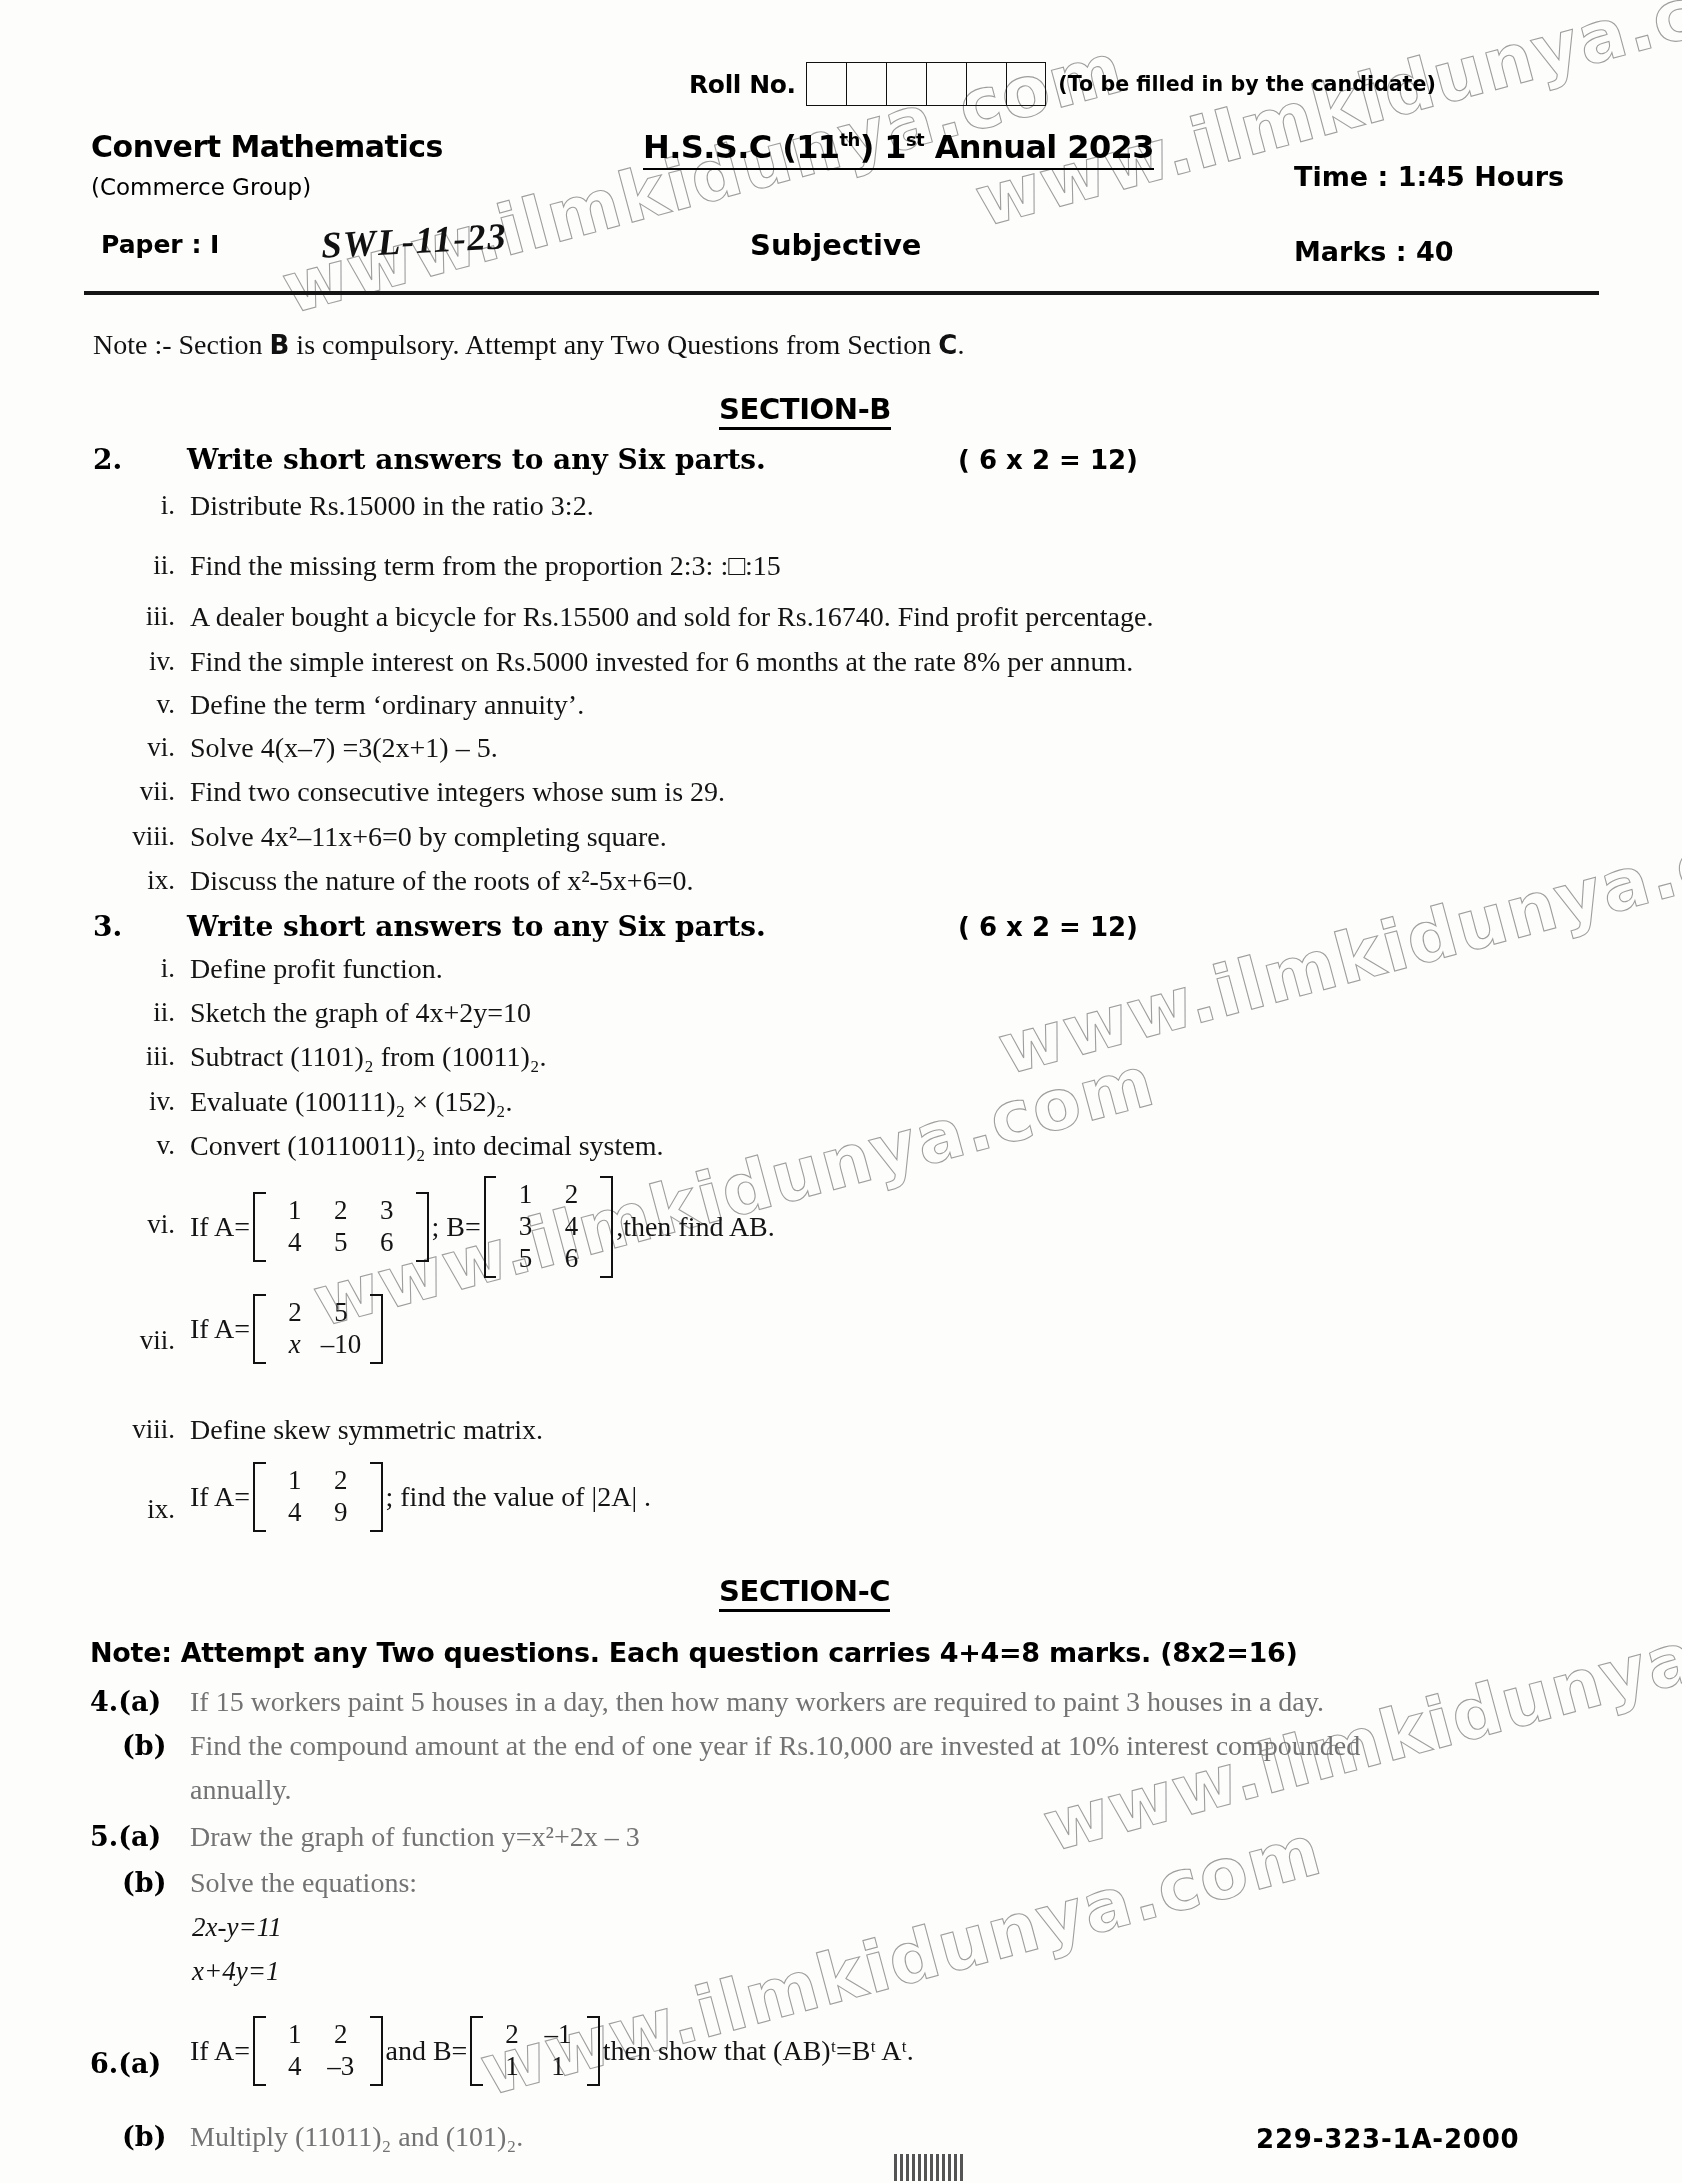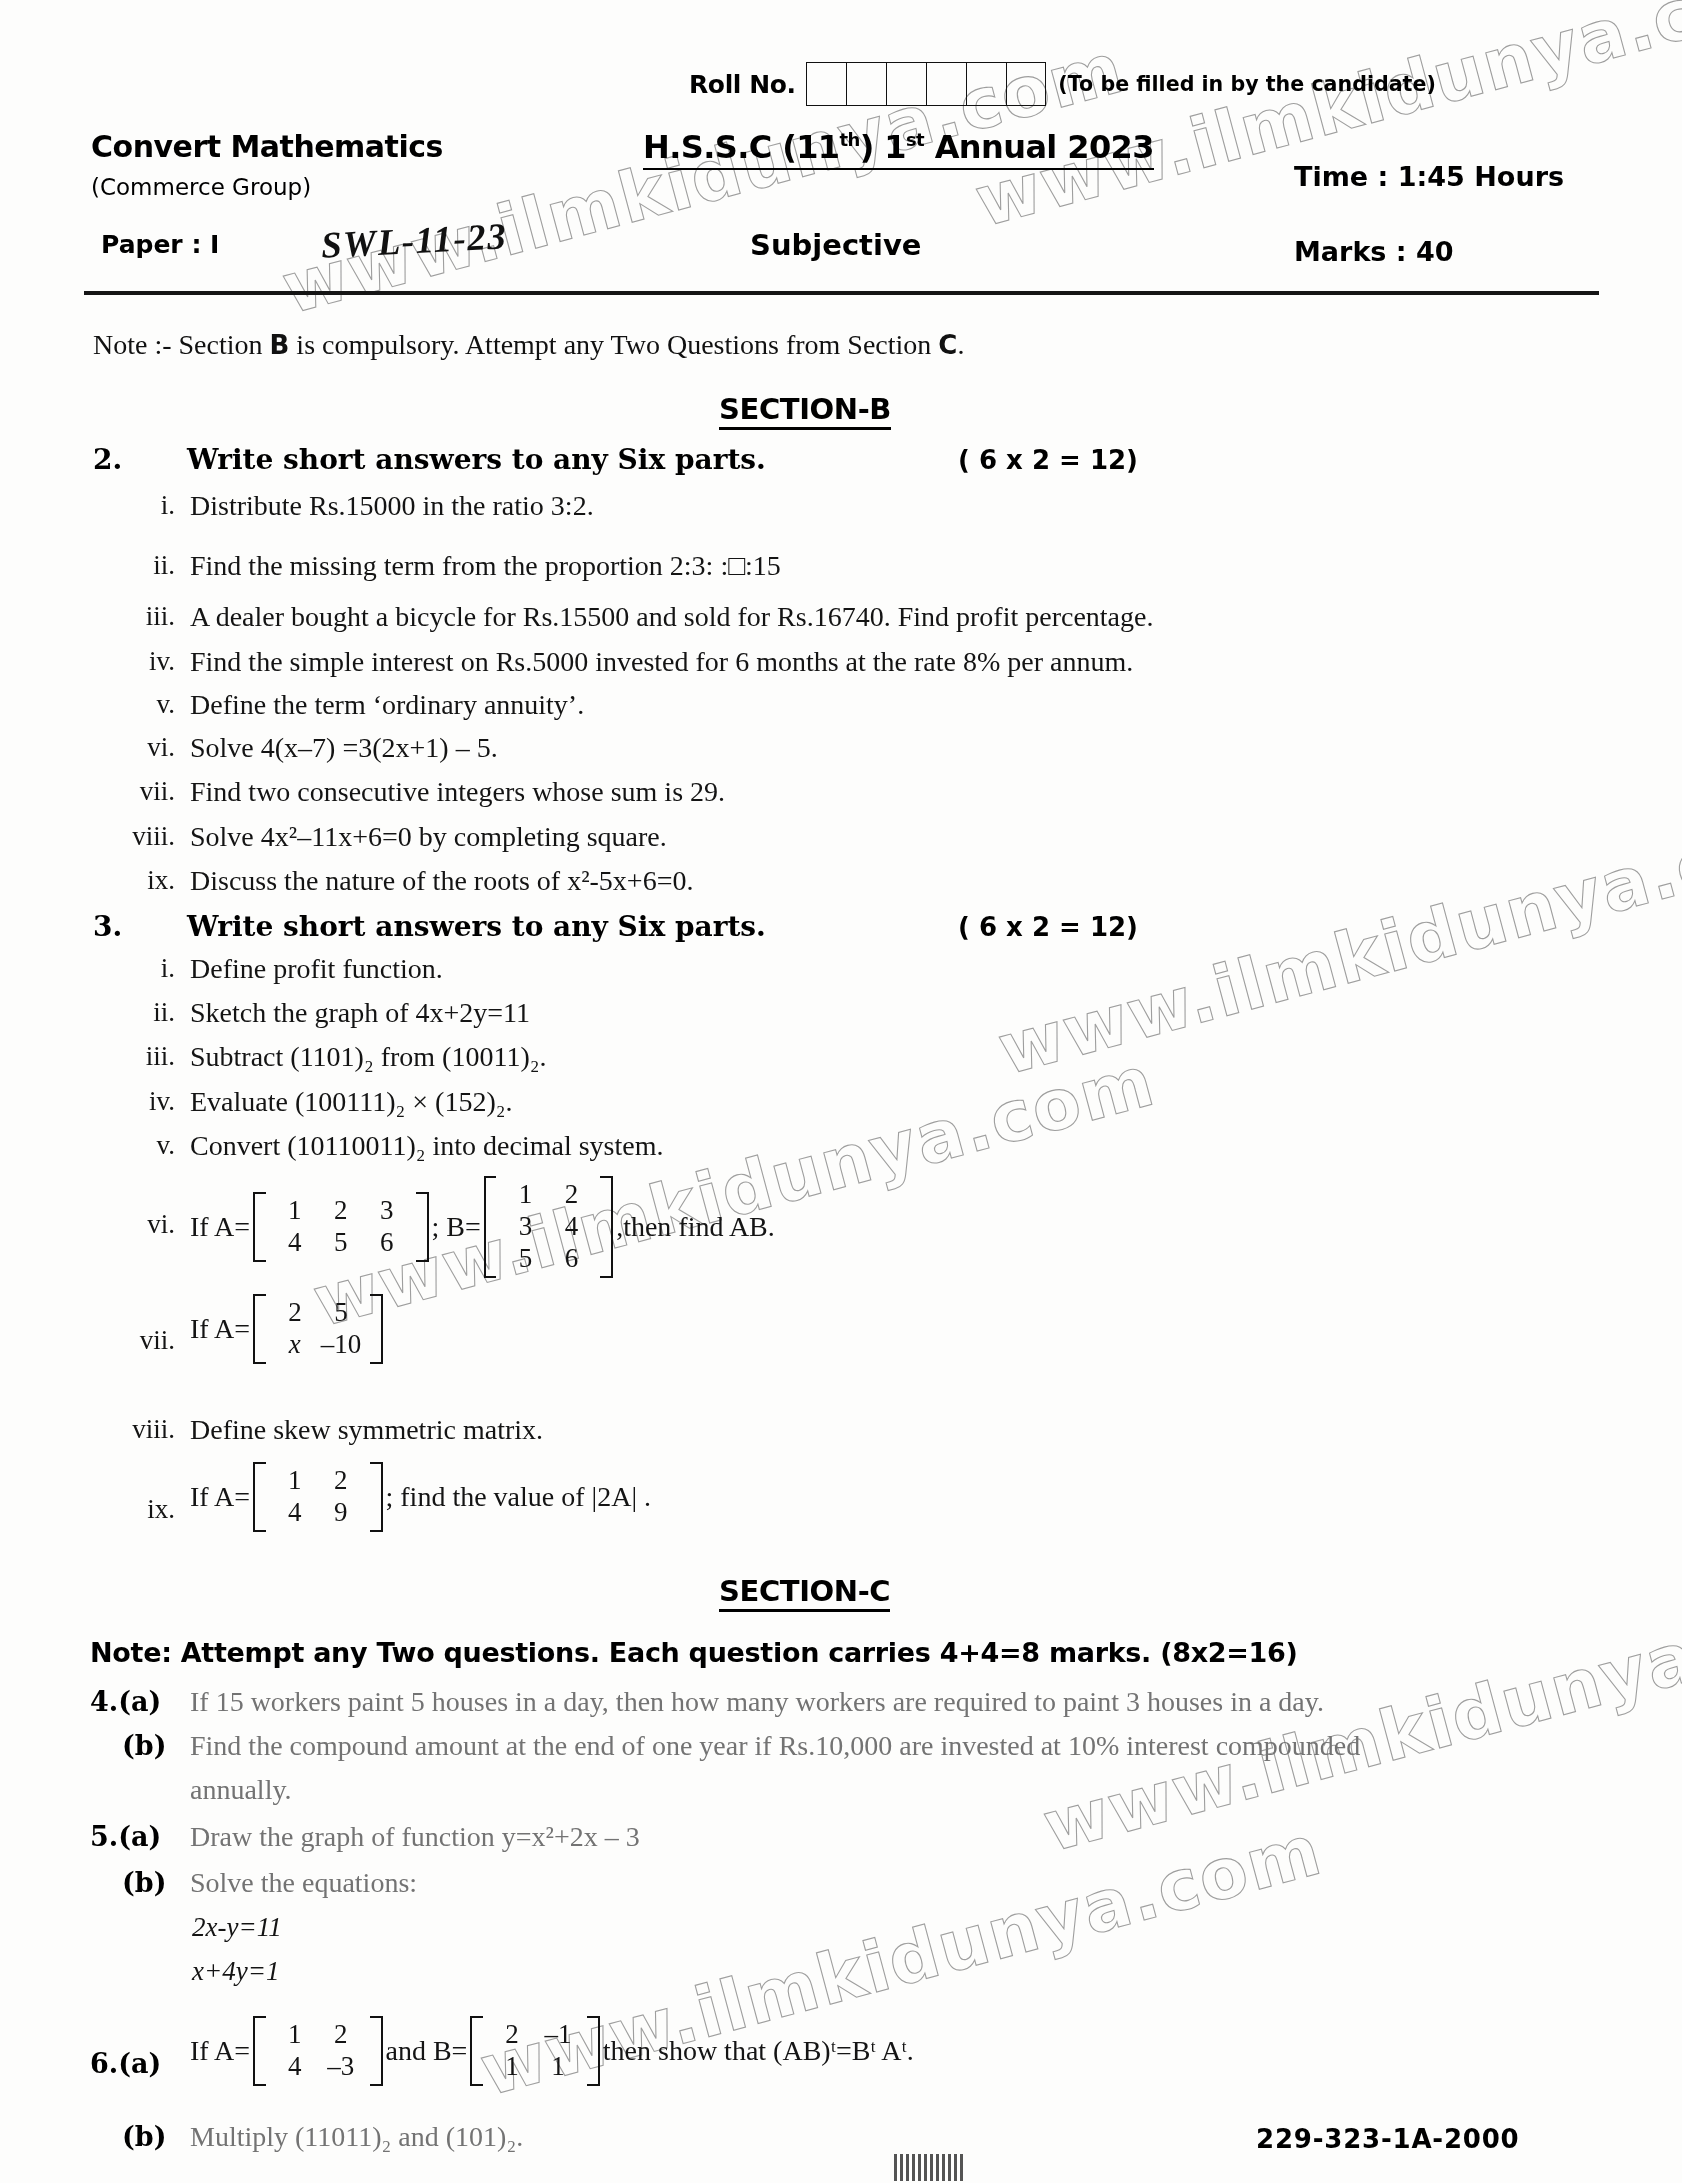--- a/index.html
+++ b/index.html
@@ -377,21 +377,21 @@
     <div class="item" style="left:190px; top:865px;">Discuss the nature of the roots of x²-5x+6=0.</div>
 
     <div class="qnum" style="left:93px; top:910px;">3.</div>
     <div class="qmain" style="left:187px; top:910px;">Write short answers to any Six parts.</div>
     <div class="qmarks" style="left:958px; top:912px;">( 6 x 2 = 12)</div>
 
     <div class="item-rn" style="left:91px; top:953px;">i.</div>
     <div class="item" style="left:190px; top:953px;">Define profit function.</div>
 
     <div class="item-rn" style="left:91px; top:997px;">ii.</div>
-    <div class="item" style="left:190px; top:997px;">Sketch the graph of 4x+2y=11</div>
+    <div class="item" style="left:190px; top:997px;">Sketch the graph of 4x+2y=10</div>
 
     <div class="item-rn" style="left:91px; top:1041px;">iii.</div>
     <div class="item" style="left:190px; top:1041px;">Subtract (1101)₂ from (10011)₂.</div>
 
     <div class="item-rn" style="left:91px; top:1086px;">iv.</div>
     <div class="item" style="left:190px; top:1086px;">Evaluate (100111)₂ × (152)₂.</div>
 
     <div class="item-rn" style="left:91px; top:1130px;">v.</div>
     <div class="item" style="left:190px; top:1130px;">Convert (10110011)₂ into decimal system.</div>
 

